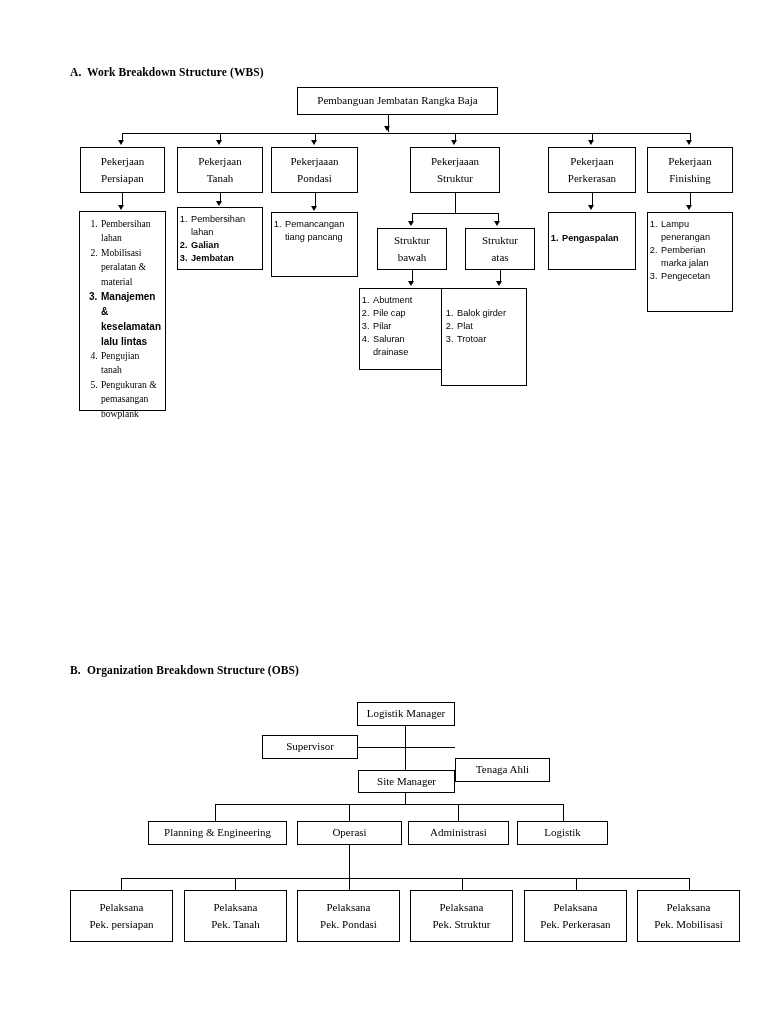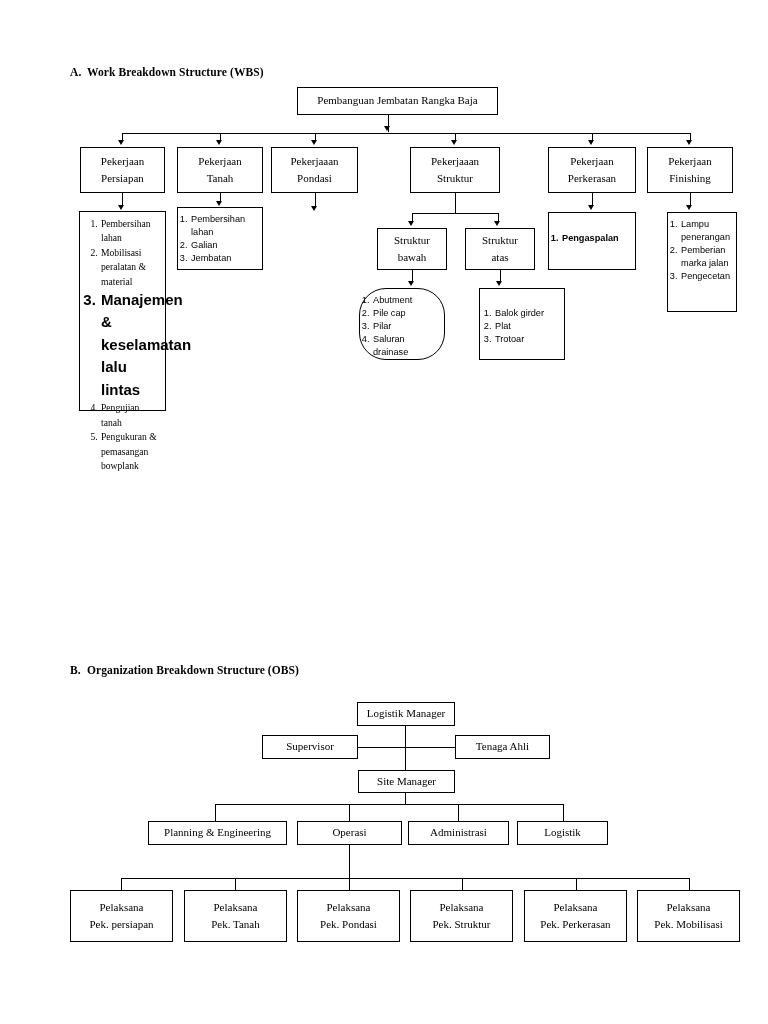--- a/index.html
+++ b/index.html
@@ -76,24 +76,24 @@
   .listbox.serifish {
     font-family: "Liberation Serif", serif;
     font-size: 9.6px;
     line-height: 1.5;
     padding-left: 6px;
   }
   .listbox.serifish ol { padding-left: 14px; }
   .listbox.serifish ol li.bolded {
     font-family: "Liberation Sans", sans-serif;
     font-weight: bold;
-    font-size: 15px;
+    font-size: 10px;
   }
   .listbox ol li.bolded {
-    font-weight: normal;
+    font-weight: bold;
   }
 
   
   .vline {
     position: absolute;
     width: 0;
     border-left: 1.2px solid #000;
   }
   .hline {
     position: absolute;
@@ -207,28 +207,33 @@
   </div>
 
   <div class="listbox" style="left:177px; top:207px; width:86px; height:63px;">
     <ol>
       <li>Pembersihan lahan</li>
       <li class="bolded">Galian</li>
       <li class="bolded">Jembatan</li>
     </ol>
   </div>
 
+  <div class="listbox" style="left:271px; top:212px; width:87px; height:65px;">
+    <ol>
+      <li>Pemancangan tiang pancang</li>
+    </ol>
+  </div>
 
   <div class="listbox" style="left:548px; top:212px; width:88px; height:58px;font-weight:bold;">
     <ol style="padding-top:14px;">
       <li>Pengaspalan</li>
     </ol>
   </div>
 
-  <div class="listbox" style="left:647px; top:212px; width:70px; height:100px;margin-left:20px;">
+  <div class="listbox" style="left:647px; top:212px; width:86px; height:100px;">
     <ol>
       <li>Lampu penerangan</li>
       <li>Pemberian marka jalan</li>
       <li>Pengecetan</li>
     </ol>
   </div>
 
   <div class="box" style="left:377px; top:228px; width:70px; height:42px;">
     <span class="ln">Struktur</span>
     <span class="ln">bawah</span>
@@ -238,30 +243,30 @@
     <span class="ln">Struktur</span>
     <span class="ln">atas</span>
   </div>
 
   <div class="vline" style="left:412px; top:270px; height:12px;"></div>
   <div class="arrow" style="left:408.4px; top:281px;"></div>
 
   <div class="vline" style="left:500px; top:270px; height:12px;"></div>
   <div class="arrow" style="left:496.4px; top:281px;"></div>
 
-  <div class="listbox" style="left:359px; top:288px; width:86px; height:72px;border-radius:27px;">
+  <div class="listbox" style="left:359px; top:288px; width:86px; height:82px;">
     <ol>
       <li>Abutment</li>
       <li>Pile cap</li>
       <li>Pilar</li>
       <li>Saluran drainase</li>
     </ol>
   </div>
 
-  <div class="listbox" style="left:479px; top:288px; width:86px; height:72px;">
+  <div class="listbox" style="left:441px; top:288px; width:86px; height:98px;">
     <ol style="padding-top:13px; padding-left:14px;">
       <li>Balok girder</li>
       <li>Plat</li>
       <li>Trotoar</li>
     </ol>
   </div>
 
   <div class="section-heading" style="left:70px; top:664px;">
     <span class="letter">B.</span><span>Organization Breakdown Structure (OBS)</span>
   </div>
@@ -270,21 +275,21 @@
     <span class="ln">Logistik Manager</span>
   </div>
 
   <div class="vline" style="left:405px; top:726px; height:44px;"></div>
 
   <div class="box" style="left:262px; top:735px; width:96px; height:24px;">
     <span class="ln">Supervisor</span>
   </div>
   <div class="hline" style="left:358px; top:747px; width:48px;"></div>
 
-  <div class="box" style="left:455px; top:735px; width:95px; height:24px;">
+  <div class="box" style="left:455px; top:758px; width:95px; height:24px;">
     <span class="ln">Tenaga Ahli</span>
   </div>
   <div class="hline" style="left:405px; top:747px; width:50px;"></div>
 
   <div class="box" style="left:358px; top:770px; width:97px; height:23px;font-family:Liberation Serif, serif;">
     <span class="ln">Site Manager</span>
   </div>
 
   <div class="vline" style="left:405px; top:793px; height:11px;"></div>
   <div class="hline" style="left:215px; top:804px; width:349px;"></div>

